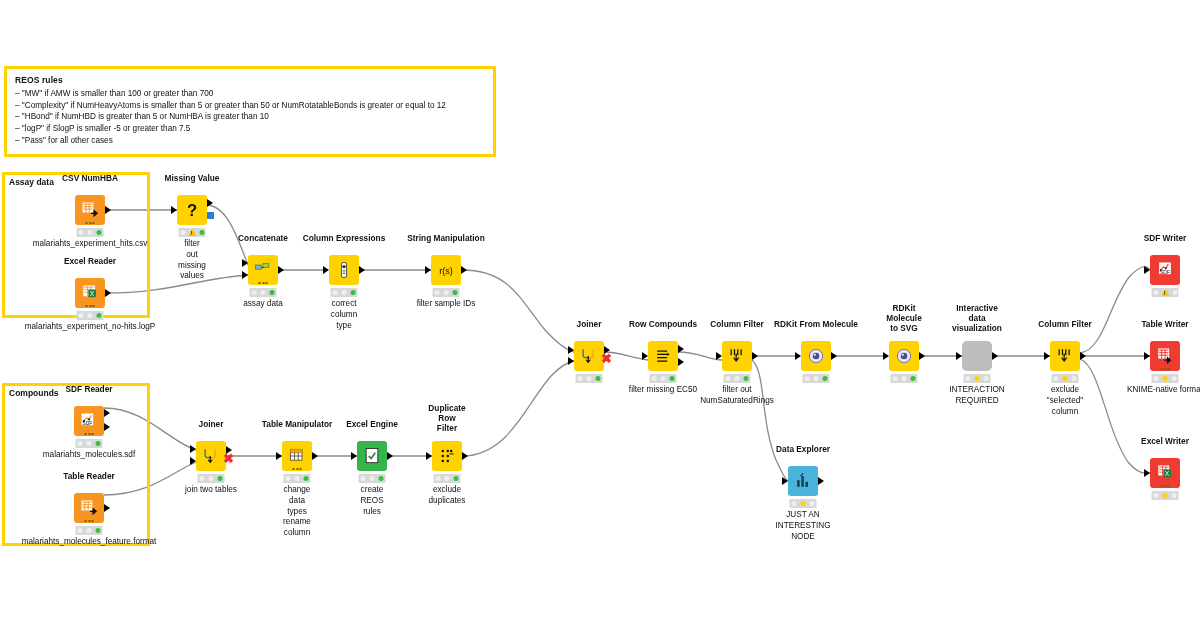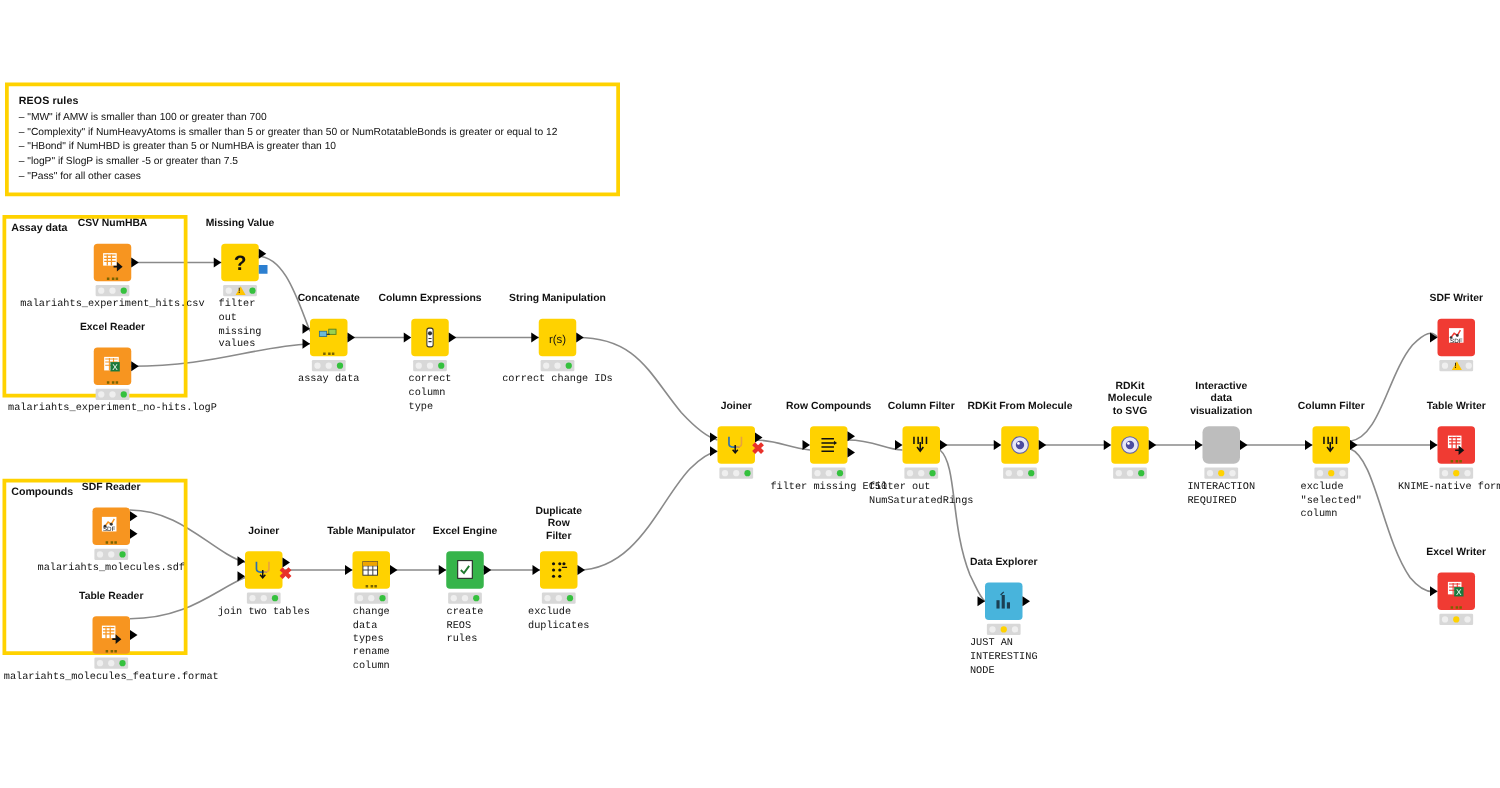--- a/index.html
+++ b/index.html
@@ -77,22 +77,22 @@
   .warn-tri::after {
     content: "!";
     position: absolute; left: -1.6px; top: 0.6px;
     font-size: 6px; font-weight: bold; color: #3b2c00;
     line-height: 6px;
   }
 
   .node-sub {
     position: absolute; left: 50%; transform: translateX(-50%);
     top: 29px;
-    font-size: 8.2px; color: #111; 
-    white-space: nowrap; line-height: 1.32; font-family: Liberation Mono, monospace;
+    font-size: 8.2px; color: #111; text-align: center;
+    white-space: nowrap; line-height: 1.32;
   }
   .node-sub.caps { font-size: 8.2px; }
 
   
   .port {
     position: absolute;
     width: 0; height: 0;
     border-top: 4.5px solid transparent;
     border-bottom: 4.5px solid transparent;
   }
@@ -175,21 +175,21 @@
     <div class="annot-line">– "MW" if AMW is smaller than 100 or greater than 700</div>
     <div class="annot-line">– "Complexity" if NumHeavyAtoms is smaller than 5 or greater than 50 or NumRotatableBonds is greater or equal to 12</div>
     <div class="annot-line">– "HBond" if NumHBD is greater than 5 or NumHBA is greater than 10</div>
     <div class="annot-line">– "logP" if SlogP is smaller -5 or greater than 7.5</div>
     <div class="annot-line">– "Pass" for all other cases</div>
   </div>
 
   <div class="group" style="left:2px; top:172px; width:148px; height:146px;">
     <div class="group-label">Assay data</div>
   </div>
-  <div class="group" style="left:2px; top:383px; width:148px; height:141px;">
+  <div class="group" style="left:2px; top:383px; width:148px; height:163px;">
     <div class="group-label">Compounds</div>
   </div>
 
   <div class="node" style="left:90px; top:210px;">
     <div class="node-title">CSV NumHBA</div>
     <div class="node-box orange">
       <span>
         <svg class="icn" viewBox="0 0 24 24">
           <rect x="3" y="3" width="13" height="12" fill="#fff"></rect>
           <path d="M4 5h11M4 8h11M4 11h11M7 4v11M11 4v11" stroke="#F79520" stroke-width="1.2"></path>
@@ -316,21 +316,21 @@
         </svg>
       </span>
     </div>
     <span class="port in" style="left:-21px; top:-4.5px;"></span>
     <span class="port out" style="left:15px; top:-4.5px;"></span>
     <div class="status">
       <span class="light"></span>
       <span class="light"></span>
       <span class="light green"></span>
     </div>
-    <div class="node-sub">correct change IDs</div>
+    <div class="node-sub">filter sample IDs</div>
   </div>
 
   <div class="node" style="left:89px; top:421px;">
     <div class="node-title">SDF Reader</div>
     <div class="node-box orange">
       <span>
         <svg class="icn" viewBox="0 0 24 24">
           <rect x="3" y="3" width="14" height="14" fill="#fff"></rect>
           <path d="M6 12l3-4 3 2 3-5" stroke="#F79520" stroke-width="1.4" fill="none"></path>
           <circle cx="6" cy="12" r="1.4" fill="#333"></circle>

